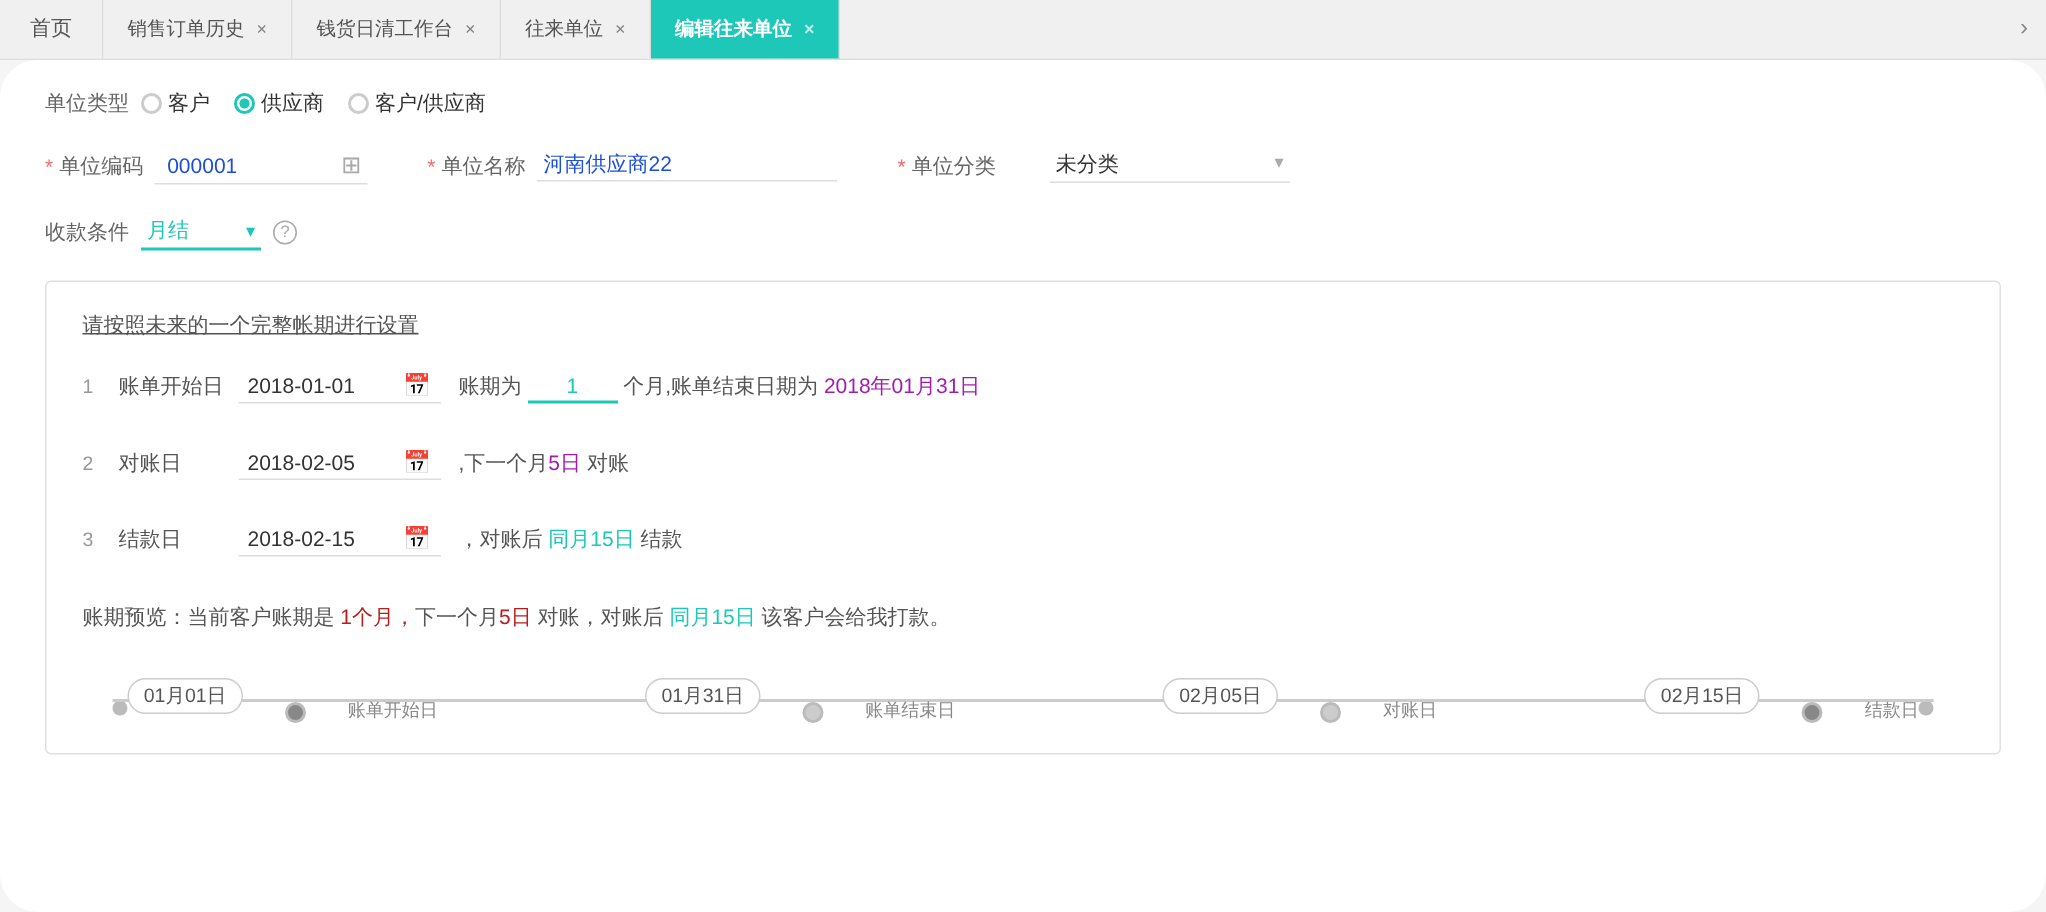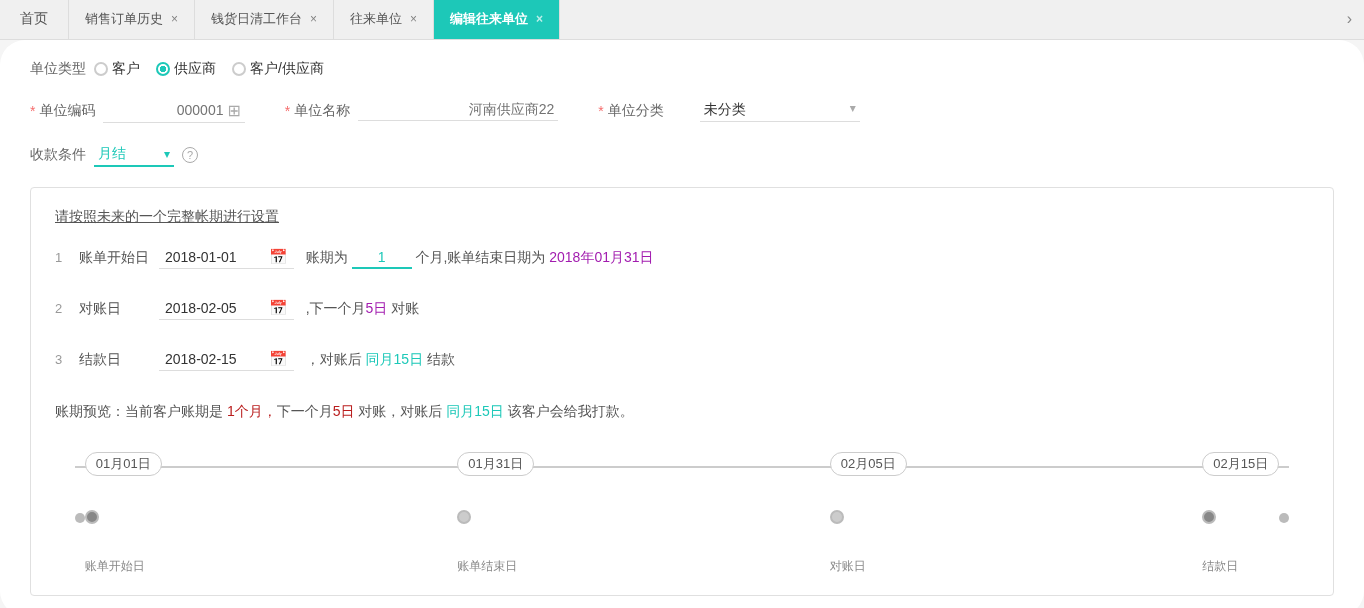--- a/index.html
+++ b/index.html
@@ -108,23 +108,22 @@
       background: radial-gradient(circle, #1dc8b8 45%, #fff 50%);
     }
 
     
     .input-field {
       border: none;
       border-bottom: 1px solid #ddd;
       outline: none;
       padding: 2px 4px;
       font-size: 14px;
-      color: #737373;
+      color: #1d4ed8;
       width: 160px;
-      text-align: right;
     }
     .input-with-icon {
       display: flex;
       align-items: center;
       border-bottom: 1px solid #ddd;
       padding: 2px 4px;
     }
     .input-with-icon input {
       border: none;
       outline: none;
@@ -288,22 +287,22 @@
     .timeline-items {
       display: flex;
       align-items: flex-start;
       width: 100%;
       justify-content: space-between;
       position: relative;
       z-index: 1;
     }
     .timeline-node {
       display: flex;
-      flex-direction: column;
-      align-items: flex-start;
+      flex-direction: row;
+      align-items: flex-end;
       position: relative;
       gap: 28px;
     }
     .node-dot {
       width: 14px;
       height: 14px;
       border-radius: 50%;
       background: #ccc;
       border: 2px solid #bbb;
     }

